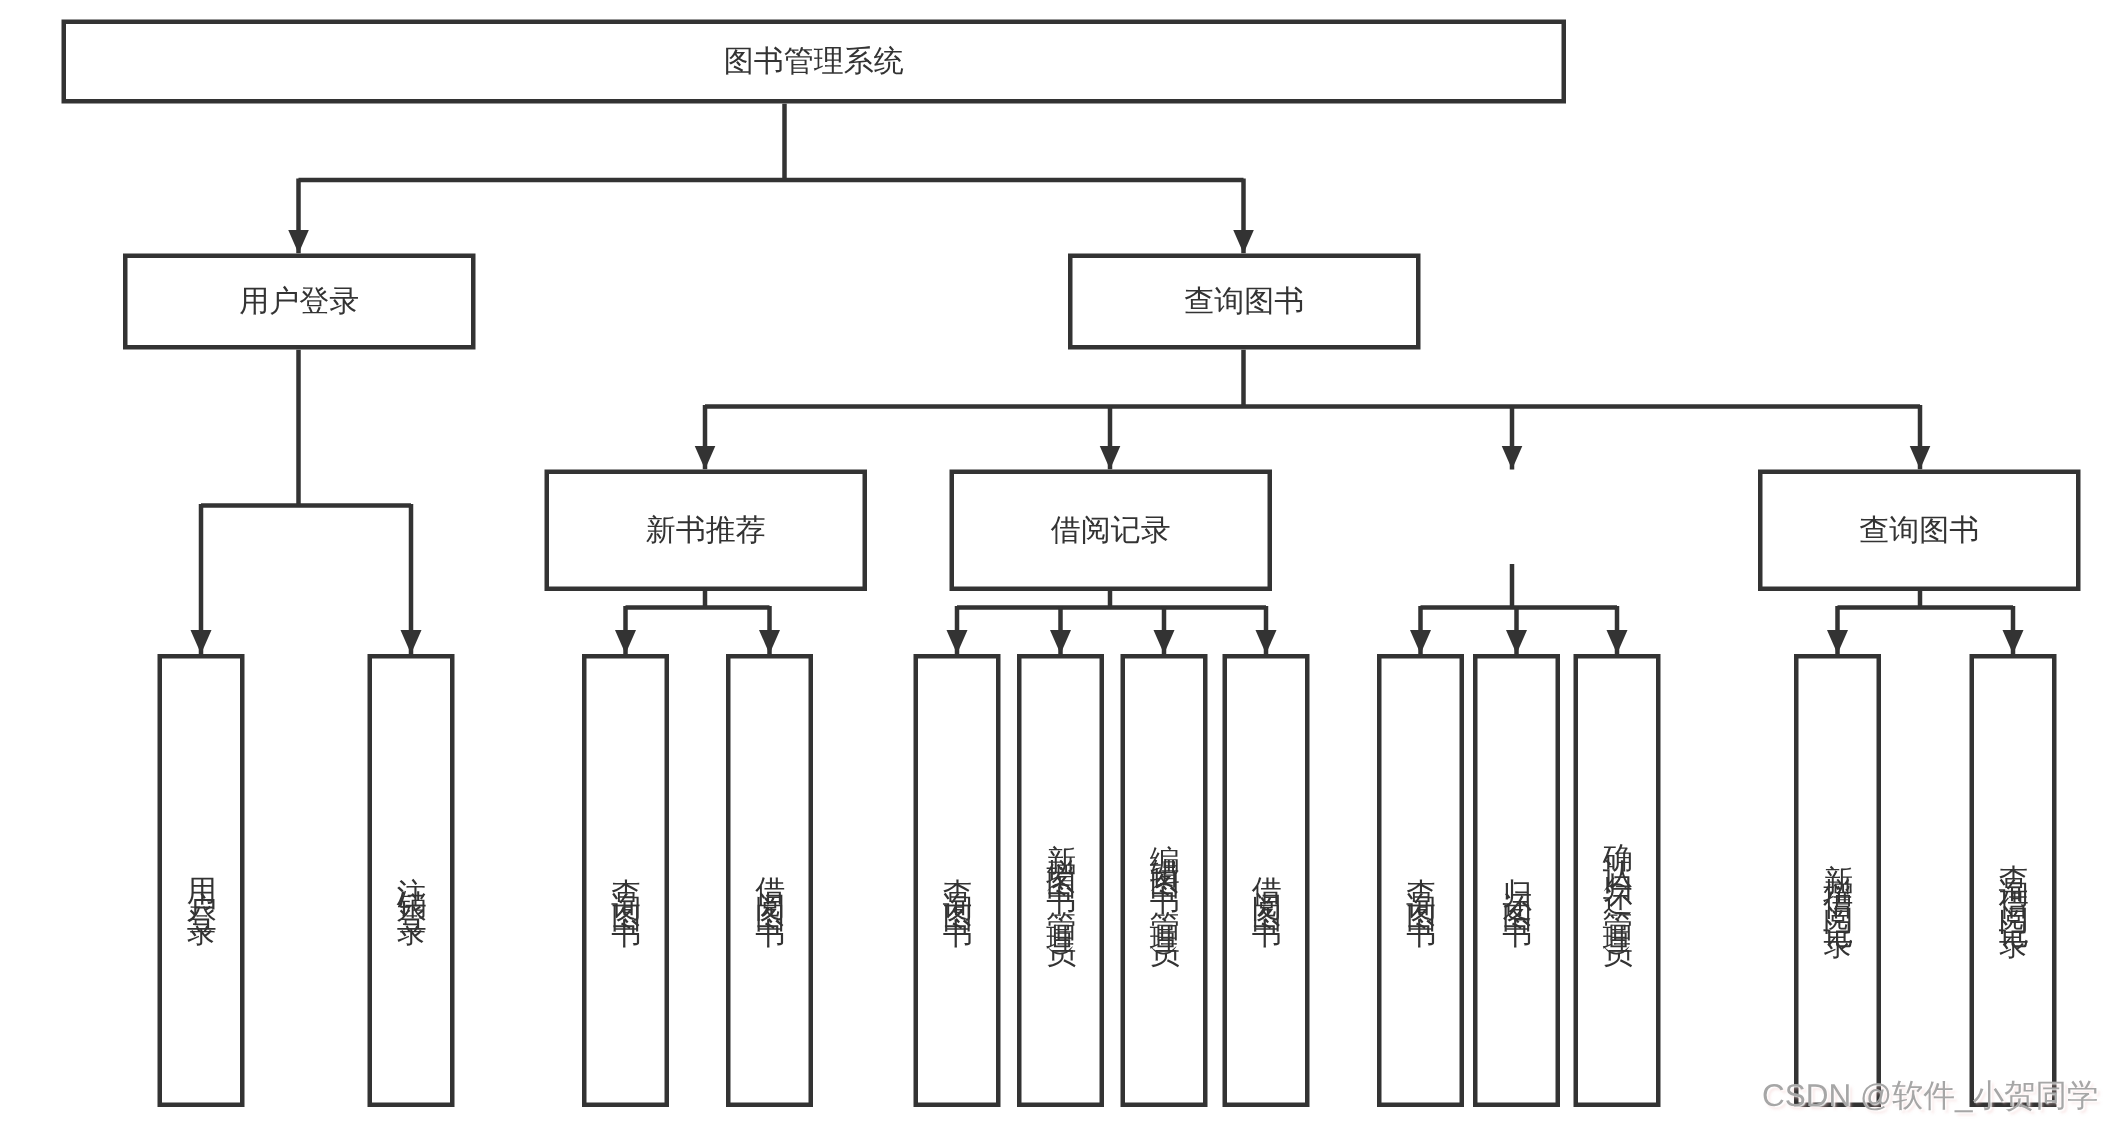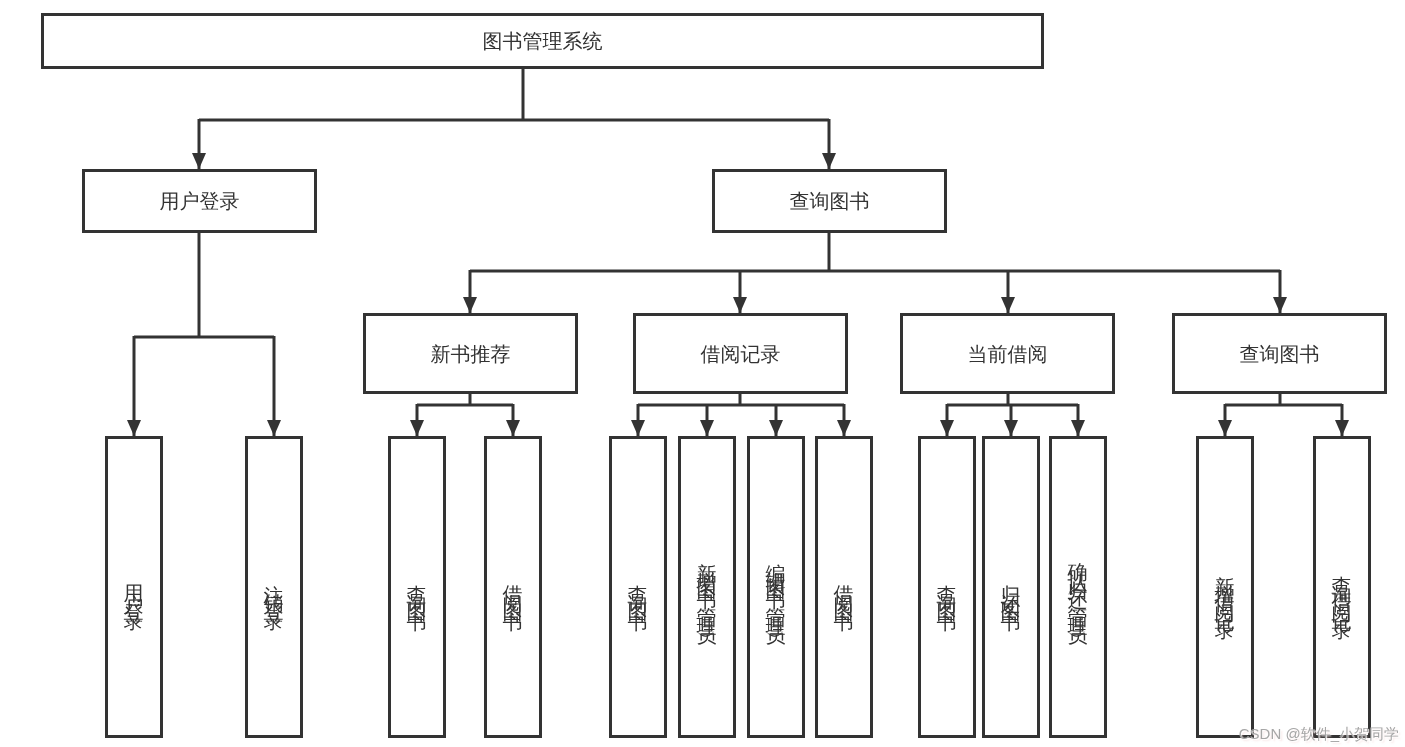--- a/index.html
+++ b/index.html
@@ -55,21 +55,21 @@
     text-orientation: mixed;
     color: var(--text);
     font-size: 20px;
     letter-spacing: 9px;
     line-height: 1;
   }
   .watermark {
     position: absolute;
     right: 6px; bottom: 3px;
     color: var(--watermark);
-    font-size: 15px;
+    font-size: 21px;
     white-space: nowrap;
     text-shadow: 1px 1px 1px rgba(255,255,255,0.95), 2px 2px 2px rgba(235,180,180,0.35);
     pointer-events: none;
   }
 </style>
 </head>
 <body>
 
 <div class="canvas">
 
@@ -145,23 +145,20 @@
   <div class="node lvl2" style="left:712px">
     <span class="lbl">查询图书</span>
   </div>
 
   <div class="node lvl3" style="left:363px">
     <span class="lbl">新书推荐</span>
   </div>
   <div class="node lvl3" style="left:633px">
     <span class="lbl">借阅记录</span>
   </div>
-  <div class="node lvl3" style="left:900px">
-    <span class="lbl">当前借阅</span>
-  </div>
   <div class="node lvl3" style="left:1172px">
     <span class="lbl">查询图书</span>
   </div>
 
   <div class="node leaf" style="left:105px">
     <span class="vlbl">用户登录</span>
   </div>
   <div class="node leaf" style="left:245px">
     <span class="vlbl">注销登录</span>
   </div>

